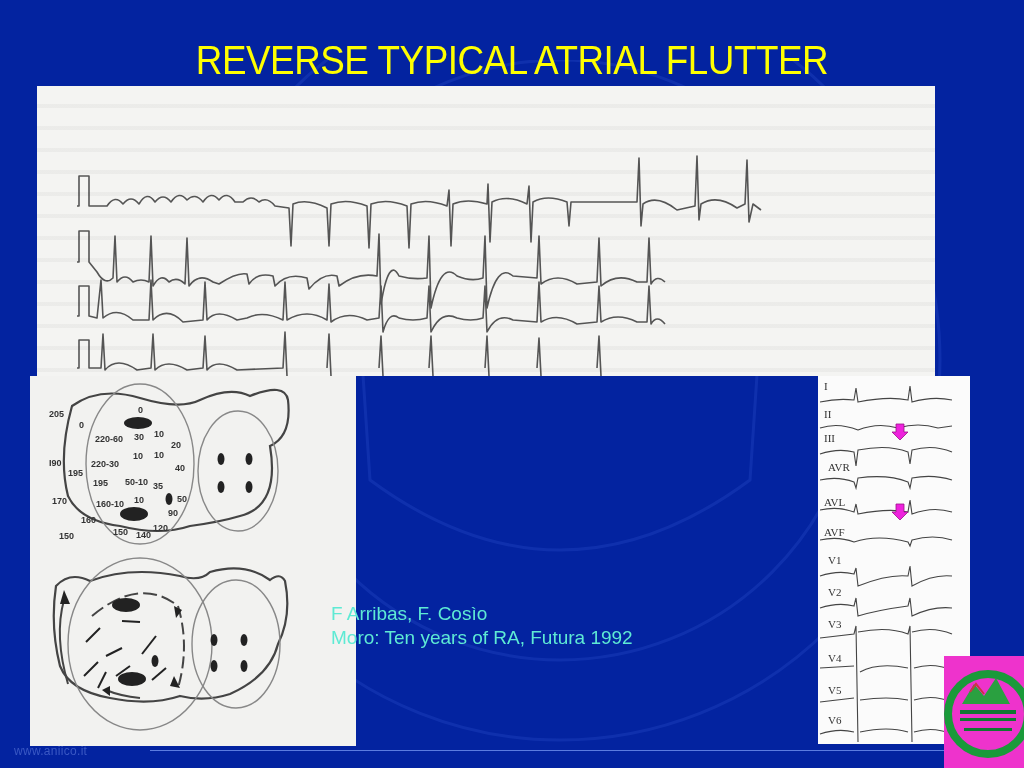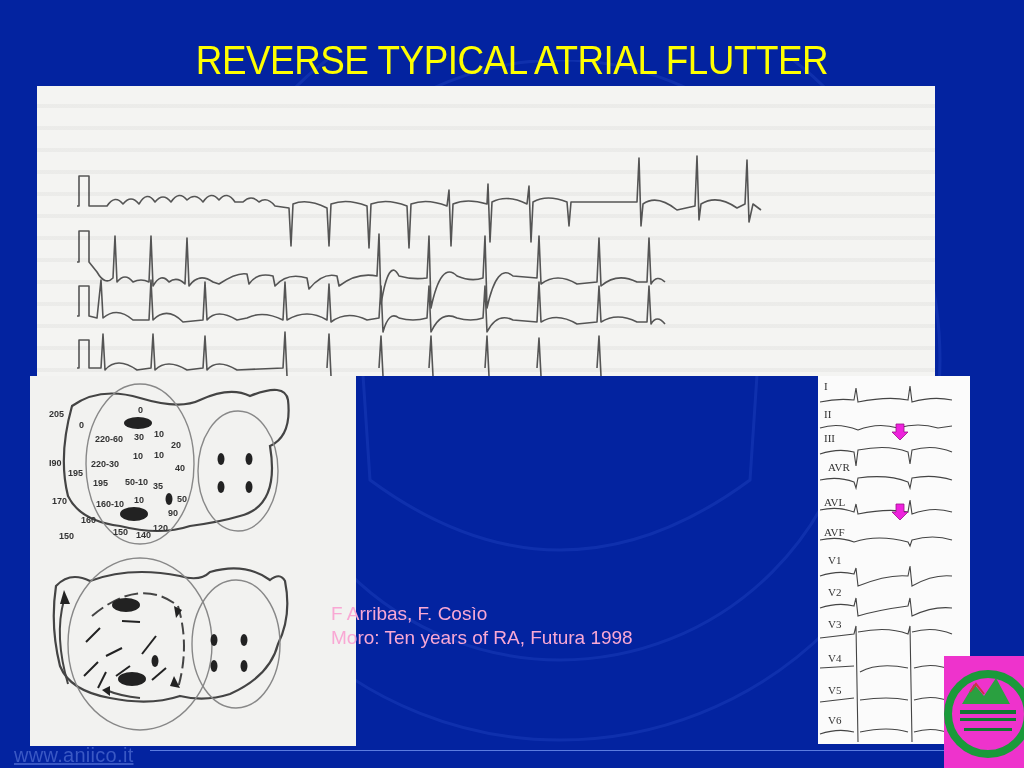--- a/index.html
+++ b/index.html
@@ -15,24 +15,24 @@
   }
   .panel { position: absolute; background: #f4f4f2; }
   .ecg-top { left: 37px; top: 86px; width: 898px; height: 290px; }
   .ecg-top .paper-lines {
     position: absolute; inset: 0;
     background: repeating-linear-gradient(180deg, rgba(0,0,0,0) 0 18px, rgba(0,0,0,0.035) 18px 22px);
   }
   .heart-panel { left: 0; top: 376px; width: 326px; height: 370px; background: #f2f2f0; margin-left: 30px; }
   .ecg12 { left: 818px; top: 376px; width: 152px; height: 368px; background: #fbfbfb; }
   .citation {
-    position: absolute; left: 331px; top: 602px; color: #f9a8d4; font-size: 19px; line-height: 24px;
+    position: absolute; left: 331px; top: 602px; color: #5eead4; font-size: 19px; line-height: 24px;
   }
   .citation div { white-space: nowrap; }
-  .footer-url { position: absolute; left: 14px; top: 744px; color: #3a58c4; font-size: 20px; letter-spacing: 0.3px; text-decoration: underline; }
+  .footer-url { position: absolute; left: 14px; top: 744px; color: #3a58c4; font-size: 12px; letter-spacing: 0.3px; }
   .footer-line { position: absolute; left: 150px; top: 750px; width: 880px; height: 1px; background: #5c7ce0; }
   .logo { position: absolute; left: 944px; top: 656px; width: 80px; height: 112px; }
   svg { display: block; }
 </style>
 </head>
 <body>
 
 <svg class="watermark" viewBox="0 0 860 700">
   <g fill="none" stroke="#1a3cb8" stroke-width="3" opacity="0.55">
     <circle cx="410" cy="300" r="380"></circle>
@@ -173,21 +173,21 @@
     </g>
     <g fill="#ee22dd" stroke="#991188" stroke-width="0.8">
       <path d="M78 48 L86 48 L86 56 L90 56 L82 64 L74 56 L78 56 Z"></path>
       <path d="M78 128 L86 128 L86 136 L90 136 L82 144 L74 136 L78 136 Z"></path>
     </g>
   </svg>
 </div>
 
 <div class="citation">
   <div>F Arribas, F. Cosìo</div>
-  <div>Moro: Ten years of RA,  Futura 1998</div>
+  <div>Moro: Ten years of RA,  Futura 1992</div>
 </div>
 
 <div class="footer-url">www.aniico.it</div>
 <div class="footer-line"></div>
 
 <svg class="logo" viewBox="0 0 80 112">
   <rect x="0" y="0" width="80" height="112" fill="#ee33cc"></rect>
   <circle cx="44" cy="58" r="40" fill="none" stroke="#1a9a3a" stroke-width="8"></circle>
   <path d="M18 48 L30 28 L40 40 L52 22 L66 48 Z" fill="#2aa040"></path>
   <path d="M26 36 L32 28 L40 38" fill="none" stroke="#cc3344" stroke-width="2"></path>

